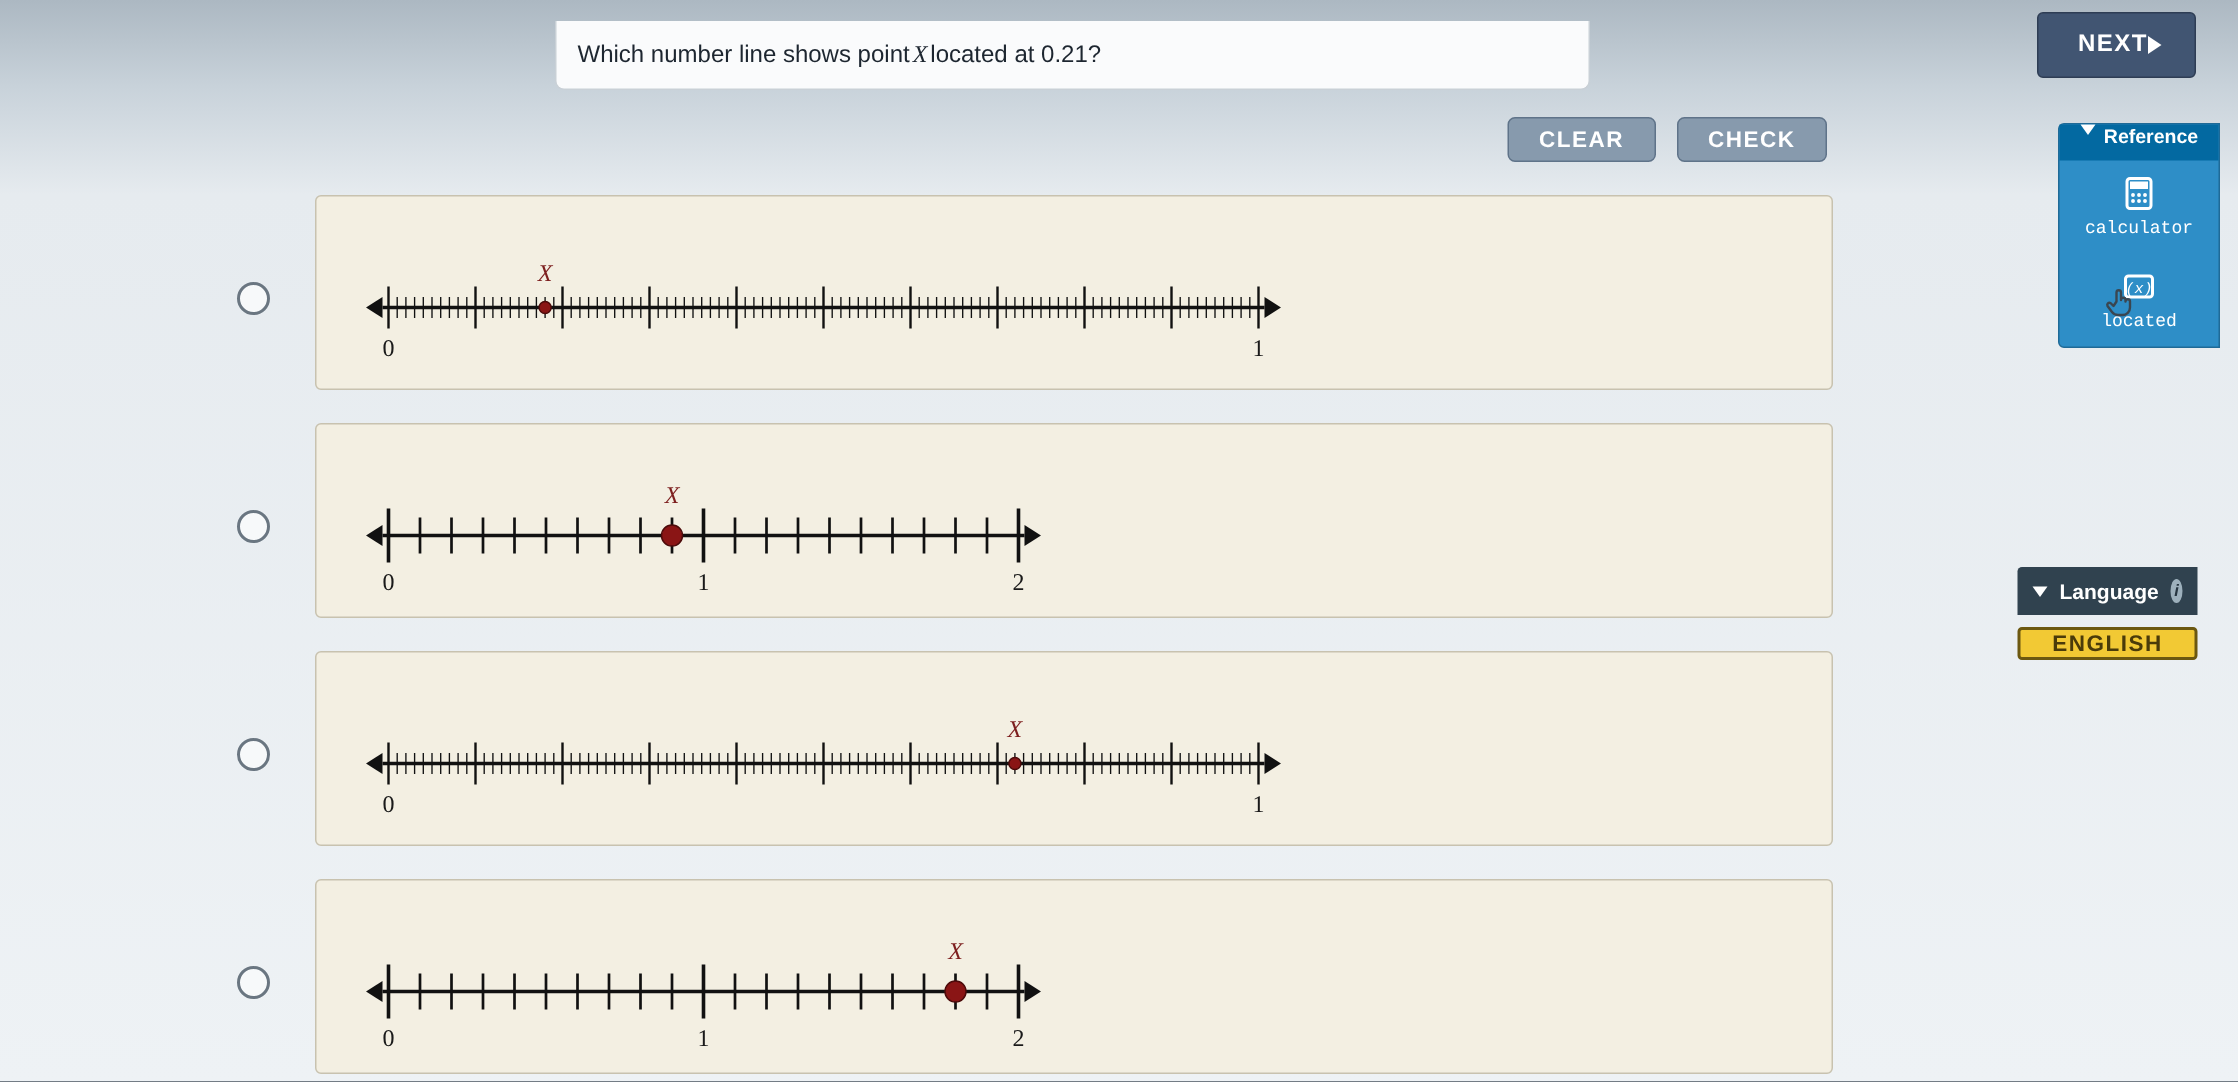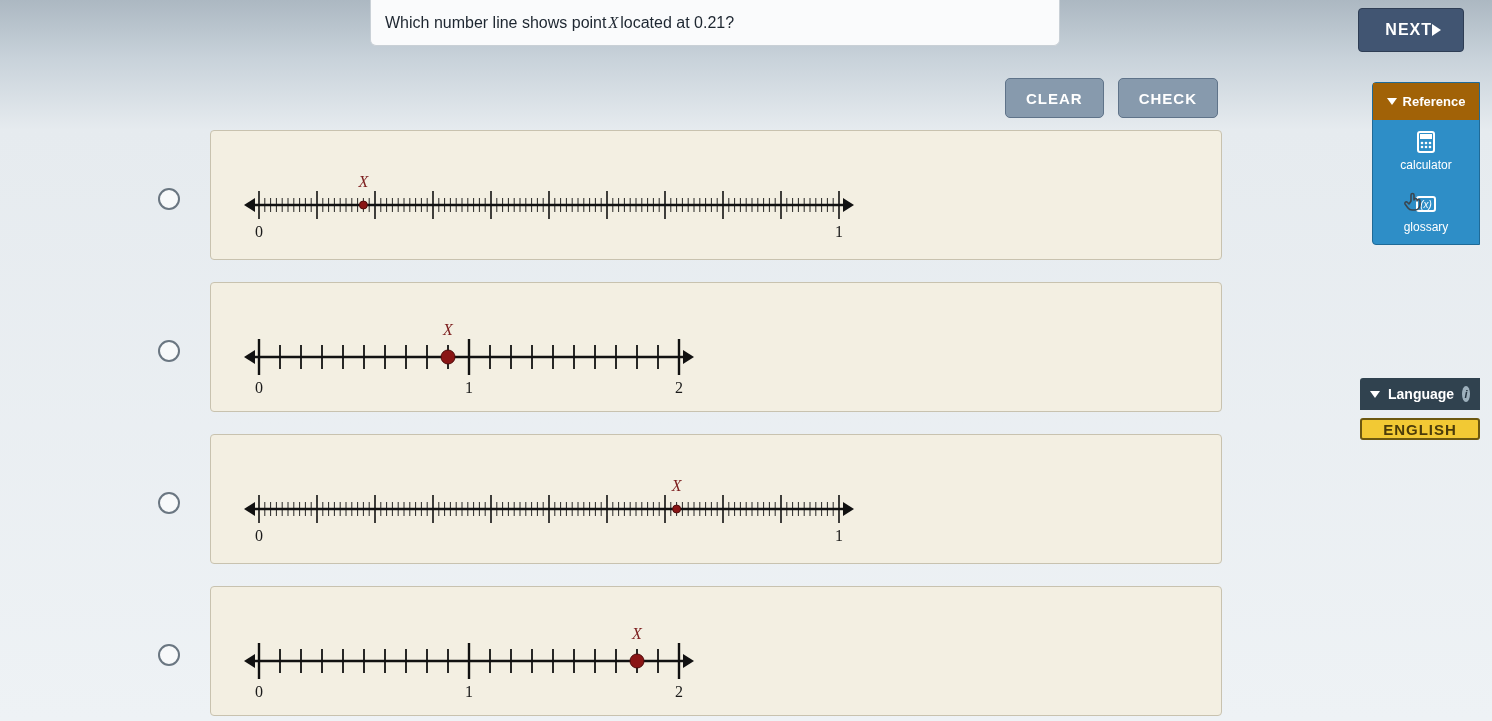--- a/index.html
+++ b/index.html
@@ -1,40 +1,40 @@
 <!DOCTYPE html>
 <html><head>
 <meta charset="utf-8">
 <style>
   * { box-sizing: border-box; margin: 0; padding: 0; }
   html, body { width: 1492px; height: 721px; font-family: Arial, sans-serif; background:#4b5560; overflow:hidden; }
   .stage { position:relative; width:1492px; height:721px; background:linear-gradient(180deg,#acb8c2 0%, #c8d2da 8%, #e6ebef 18%, #eef2f5 100%); }
 
   
-  .qbar { position:absolute; left:370px; top:0; width:690px; height:46px; background:#fafbfc; border:1px solid #c9d0d6; border-top:none; border-radius:0 0 6px 6px; display:flex; align-items:center; padding:0 14px; font-size:16px; color:#1d2630; }
+  .qbar { position:absolute; left:370px; top:14px; width:690px; height:46px; background:#fafbfc; border:1px solid #c9d0d6; border-top:none; border-radius:0 0 6px 6px; display:flex; align-items:center; padding:0 14px; font-size:16px; color:#1d2630; }
   .qbar .xi { font-style:italic; font-family:'Times New Roman',serif; padding:0 2px; }
 
   
   .nextbtn { position:absolute; right:28px; top:8px; height:44px; padding:0 22px 0 26px; background:#415572; color:#fff; border:1px solid #2e3d54; border-radius:4px; display:flex; align-items:center; gap:0; font-size:16px; font-weight:600; letter-spacing:1px; cursor:pointer; }
   .nextbtn .tri { width:0;height:0;border-left:9px solid #fff;border-top:6px solid transparent;border-bottom:6px solid transparent; }
 
   
   .btnrow { position:absolute; right:274px; top:78px; display:flex; gap:14px; }
-  .abtn { height:40px; padding:0 20px; background:#879aad; color:#fff; border:1px solid #5f7389; border-radius:5px; display:flex; align-items:center; font-size:15px; font-weight:700; letter-spacing:1px; cursor:pointer; }
+  .abtn { height:30px; padding:0 20px; background:#879aad; color:#fff; border:1px solid #5f7389; border-radius:5px; display:flex; align-items:center; font-size:15px; font-weight:700; letter-spacing:1px; cursor:pointer; }
 
   
   .refpanel { position:absolute; right:12px; top:82px; width:108px; background:#2e8ec7; border:1px solid #1f6a97; border-radius:4px 0 0 4px; color:#fff; font-size:13px; }
-  .refpanel .hdr { height:37px; display:flex; align-items:center; justify-content:center; gap:6px; background:#a16207; font-weight:700; }
+  .refpanel .hdr { height:24px; display:flex; align-items:flex-start; justify-content:center; gap:6px; background:#0369a1; font-weight:700; }
   .refpanel .hdr .dd{ width:0;height:0;border-top:7px solid #fff;border-left:5px solid transparent;border-right:5px solid transparent;}
-  .refpanel .item { display:flex; flex-direction:column; align-items:center; gap:4px; padding:10px 0; cursor:pointer;}
+  .refpanel .item { display:flex; flex-direction:column; align-items:center; gap:4px; padding:10px 0; cursor:pointer;font-family:Liberation Mono, monospace;}
   .refpanel .ico { width:24px;height:24px; }
   .refpanel .lbl { font-size:12px; }
 
   
-  .langpanel { position:absolute; right:12px; top:378px; width:120px; }
+  .langpanel { position:absolute; right:27px; top:378px; width:120px; }
   .langpanel .hdr { height:32px; background:#30424f; color:#fff; display:flex; align-items:center; padding:0 10px; gap:8px; font-weight:700; font-size:14px; border-radius:3px 0 0 0;}
   .langpanel .hdr .dd{ width:0;height:0;border-top:7px solid #fff;border-left:5px solid transparent;border-right:5px solid transparent;}
   .langpanel .hdr .info{margin-left:auto;width:16px;height:16px;border-radius:50%;background:#9db0bc;color:#263541;font-size:11px;display:flex;align-items:center;justify-content:center;font-style:italic;font-weight:700;}
   .langpanel .en { margin-top:8px; height:22px; background:#f2c934; border:2px solid #6c5810; color:#4a3b0a; font-weight:800; font-size:15px; letter-spacing:1px; display:flex;align-items:center;justify-content:center; border-radius:3px;text-align:right; }
 
   
   .opts { position:absolute; left:158px; top:130px; width:1064px; }
   .optrow { position:relative; height:136px; margin-bottom:16px; }
   .radio { position:absolute; left:0; top:58px; width:22px; height:22px; border:2px solid #6a7681; border-radius:50%; background:#f7f9fa; cursor:pointer; }
   .card { position:absolute; left:52px; top:0; right:0; height:130px; background:#f3efe2; border:1px solid #c8c2af; border-radius:4px; }
@@ -89,21 +89,21 @@
           <circle cx="12" cy="17" r="1.3" fill="#fff"></circle>
           <circle cx="16" cy="17" r="1.3" fill="#fff"></circle>
         </svg>
       <span class="lbl">calculator</span>
     </div>
     <div class="item">
       <svg class="ico" viewBox="0 0 24 24">
           <rect x="3" y="5" width="18" height="14" rx="2" fill="none" stroke="#fff" stroke-width="2"></rect>
           <text x="12" y="16" text-anchor="middle" fill="#fff" font-size="10" font-style="italic">(x)</text>
         </svg>
-      <span class="lbl">glossary</span>
+      <span class="lbl">located</span>
     </div>
   </div>
 
   <div class="langpanel">
     <div class="hdr">
       <span class="dd"></span>
       <span>Language</span>
       <span class="info">i</span>
     </div>
     <div class="en">

